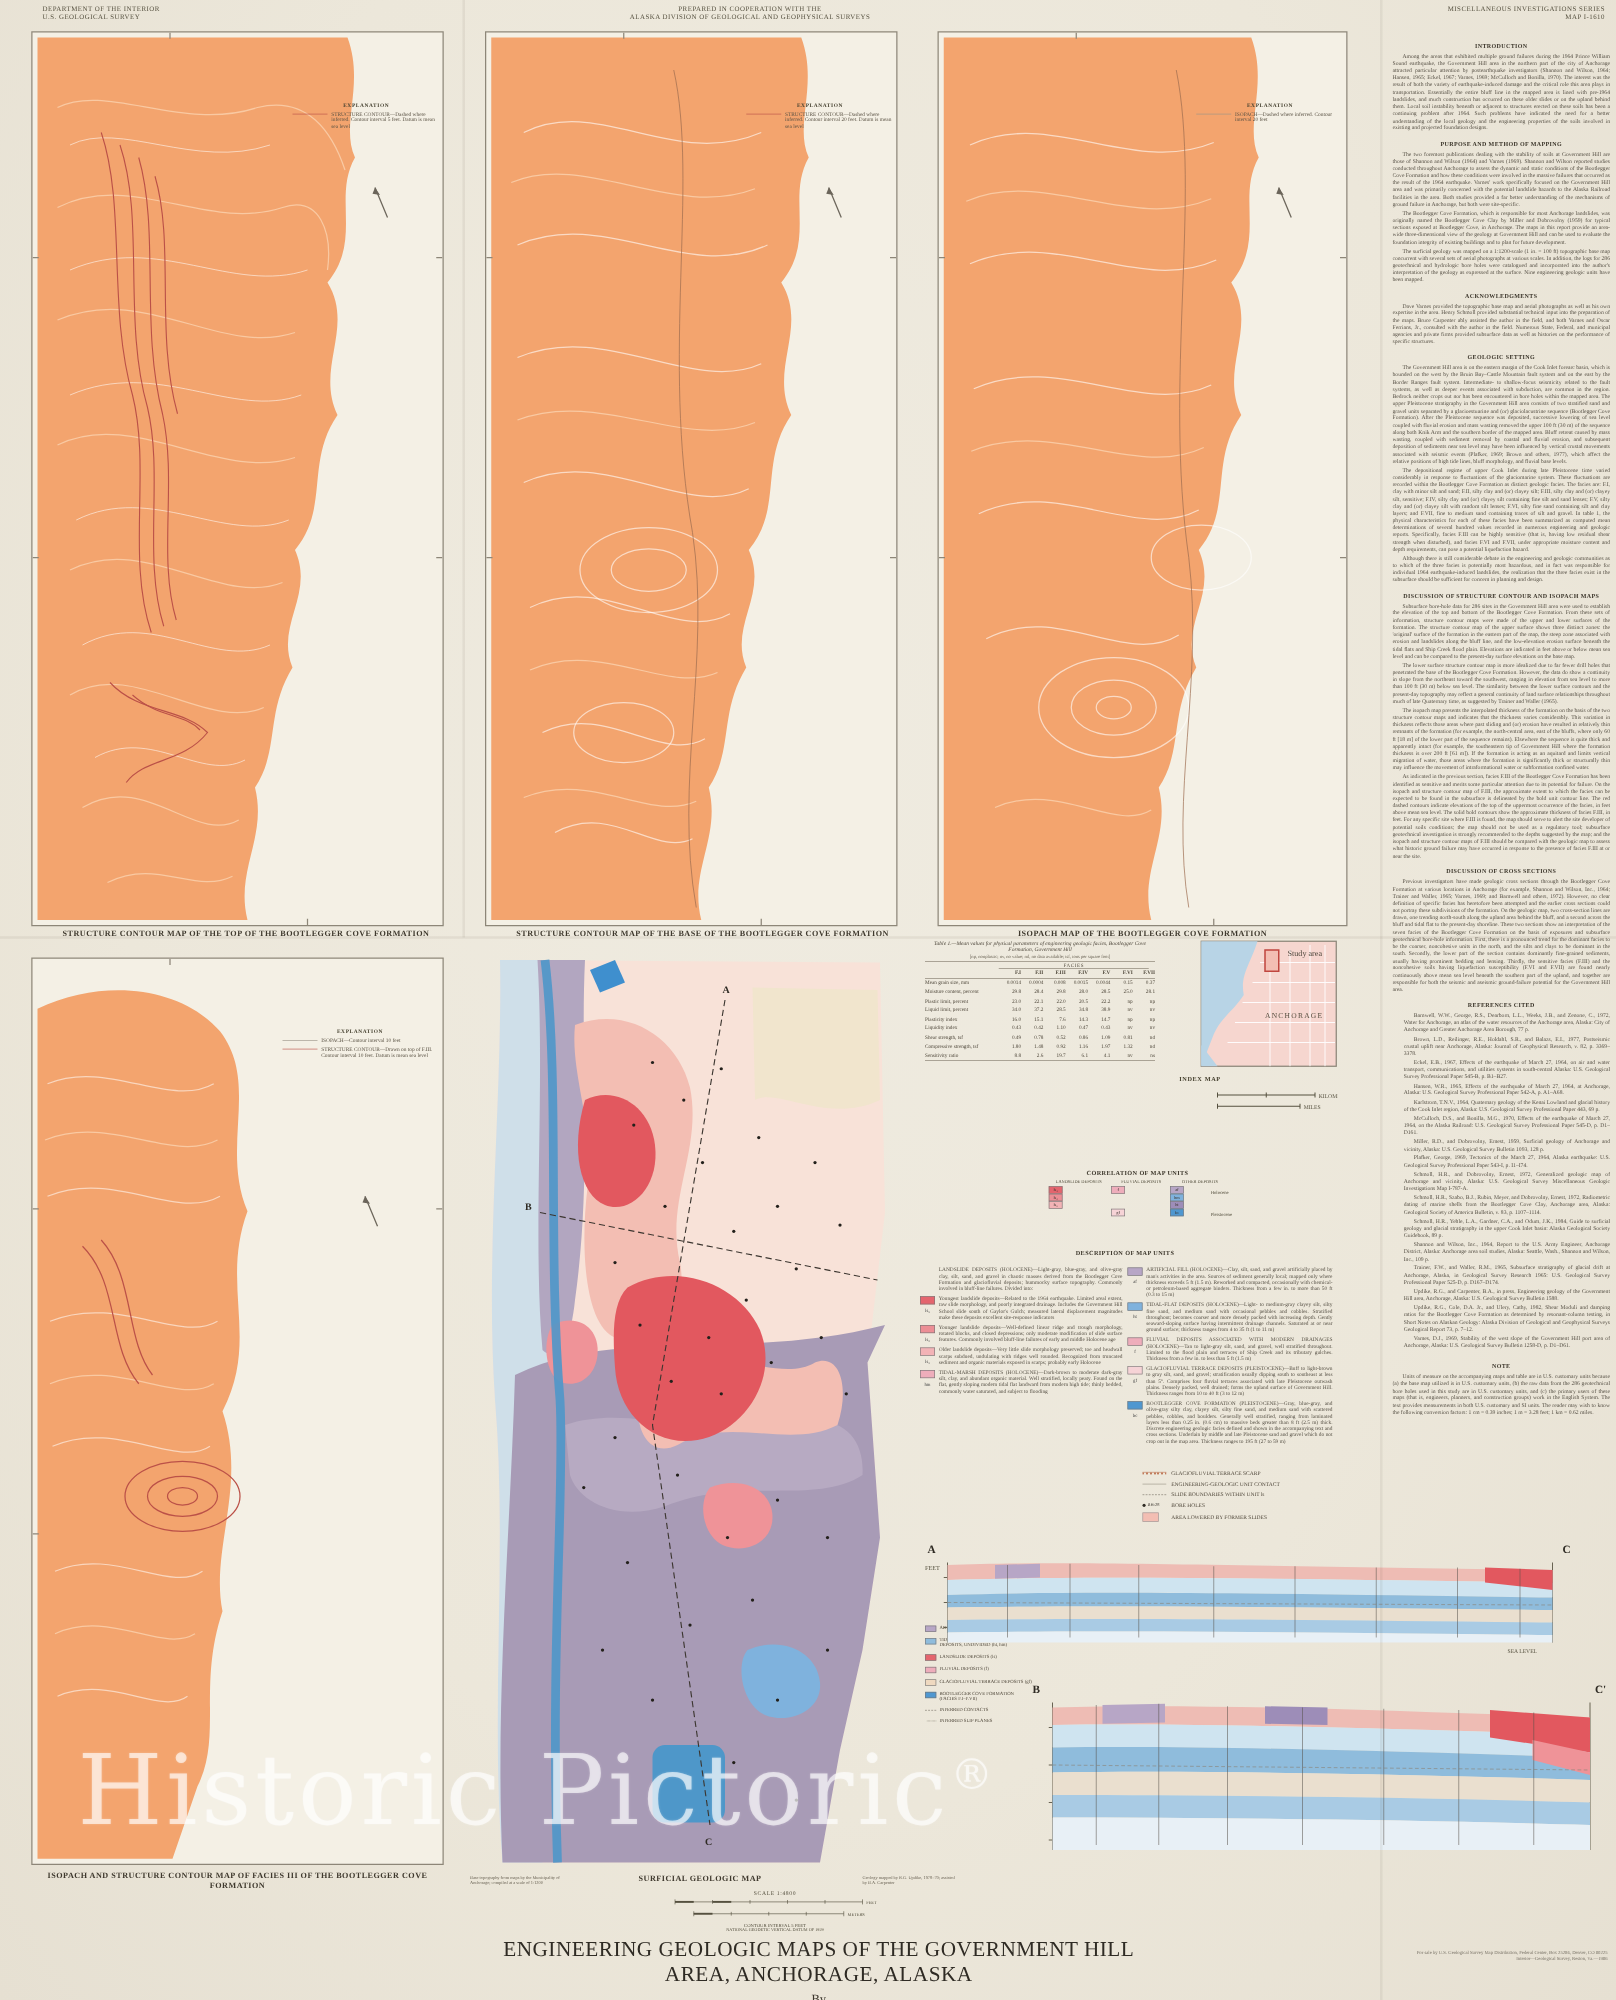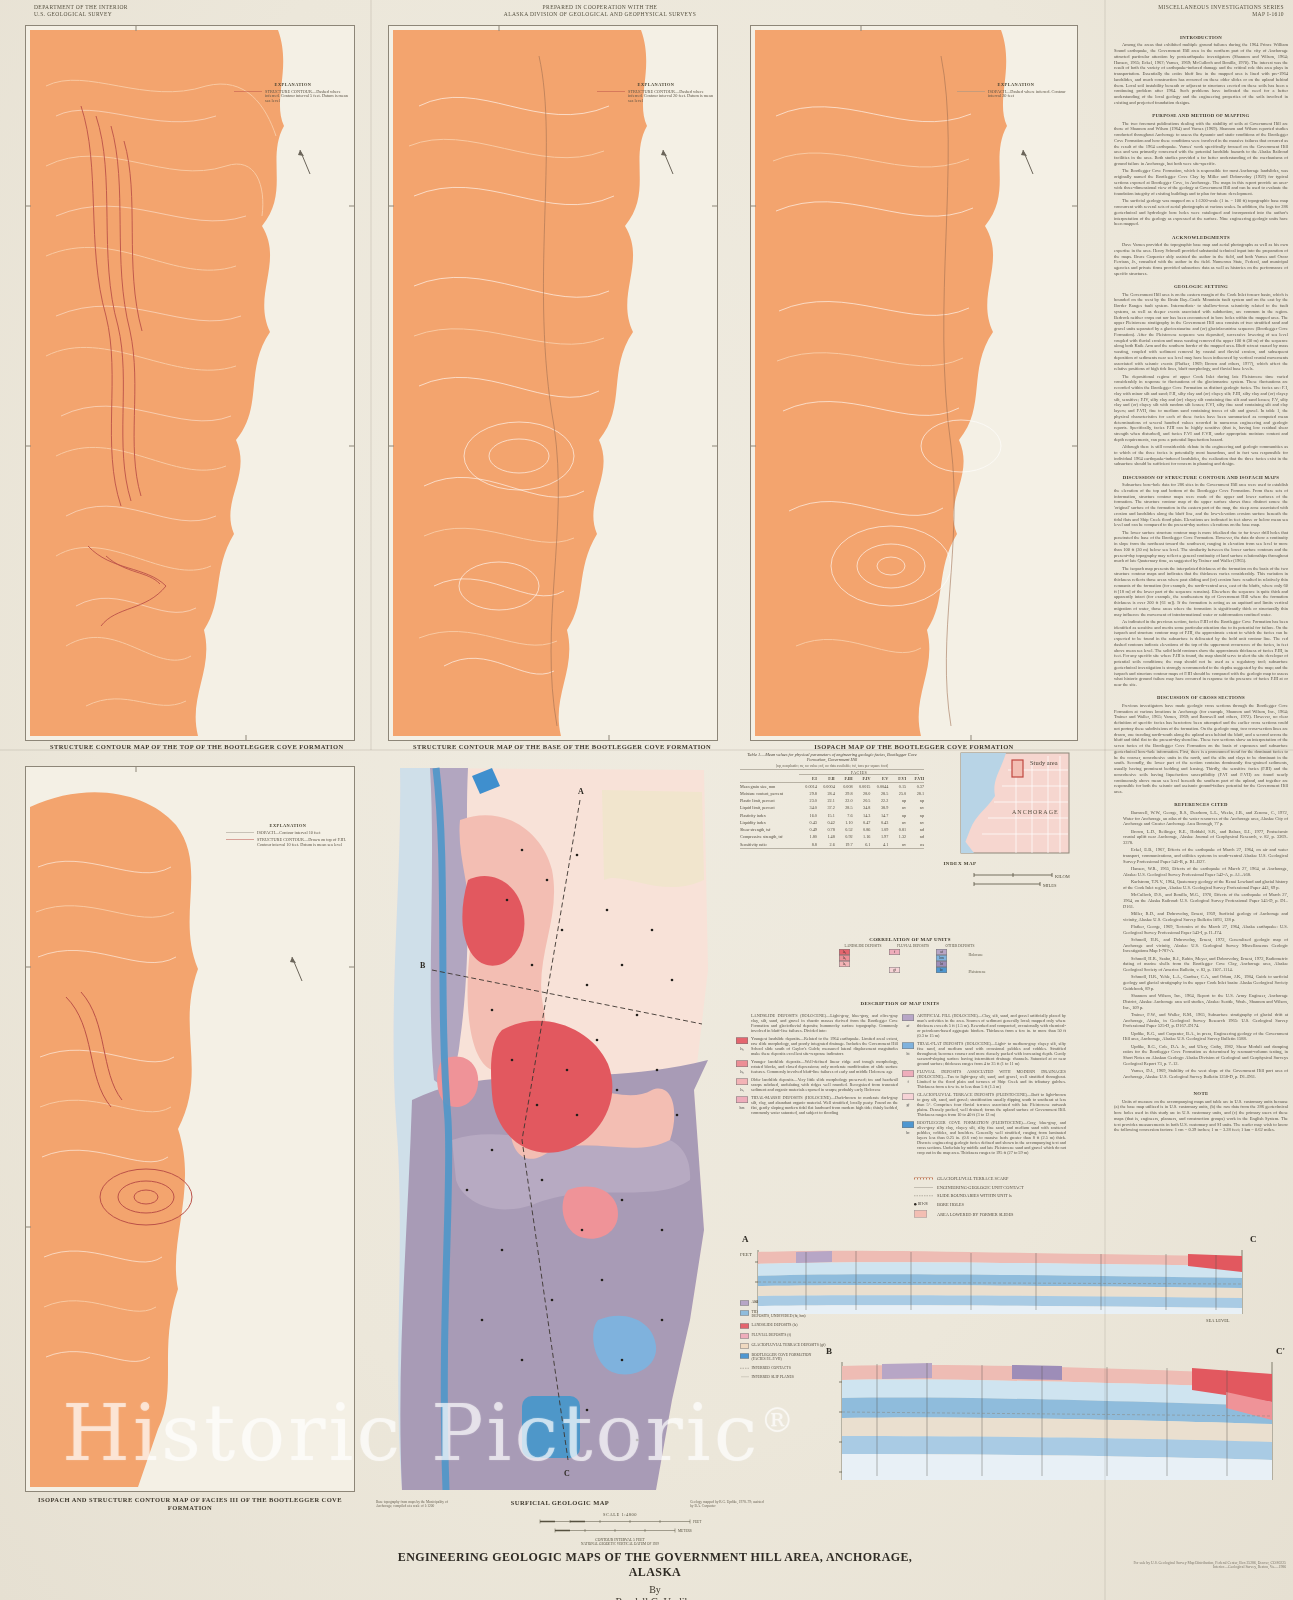--- a/index.html
+++ b/index.html
@@ -802,21 +802,21 @@
         <line x1="220" y1="34" x2="220" y2="144"></line>
           <line x1="285" y1="35" x2="285" y2="144"></line>
           <line x1="345" y1="36" x2="345" y2="144"></line>
         <line x1="405" y1="38" x2="405" y2="144"></line>
       </g>
       <line x1="20" y1="80" x2="450" y2="84" stroke="#8a8478" stroke-width=".5" stroke-dasharray="3 2"></line>
     </svg>
   </div>
 
   <div class="abs ctr" style="left:380px;top:1550px;width:550px;">
-    <div style="font-size:12px;letter-spacing:.4px;color:#2f2b24;font-weight:bold;text-align:center;">ENGINEERING GEOLOGIC MAPS OF THE GOVERNMENT HILL AREA, ANCHORAGE, ALASKA</div>
+    <div style="font-size:17px;letter-spacing:.4px;color:#2f2b24;font-weight:normal;text-align:center;">ENGINEERING GEOLOGIC MAPS OF THE GOVERNMENT HILL AREA, ANCHORAGE, ALASKA</div>
     <div style="font-size:10px;margin-top:4px;color:#3c362c;">By</div>
     <div style="font-size:10.5px;margin-top:1px;color:#3c362c;">Randall G. Updike</div>
 
   </div>
 
   <div class="abs" style="left:990px;top:1560px;width:296px;">
     <div class="s05" style="width:592px;font-size:7.5px;line-height:9px;color:#7a7468;text-align:right;">
       <div>For sale by U.S. Geological Survey Map Distribution, Federal Center, Box 25286, Denver, CO 80225</div>
       <div>Interior—Geological Survey, Reston, Va.—1986</div>
     </div>

